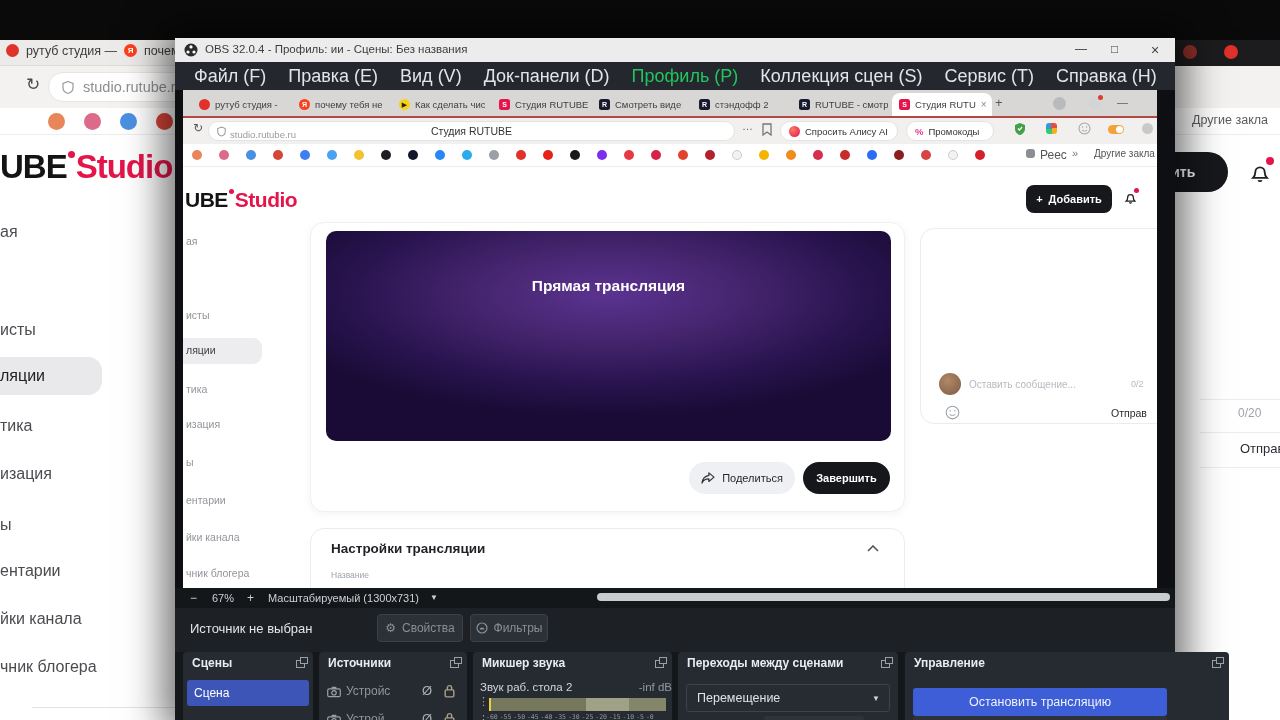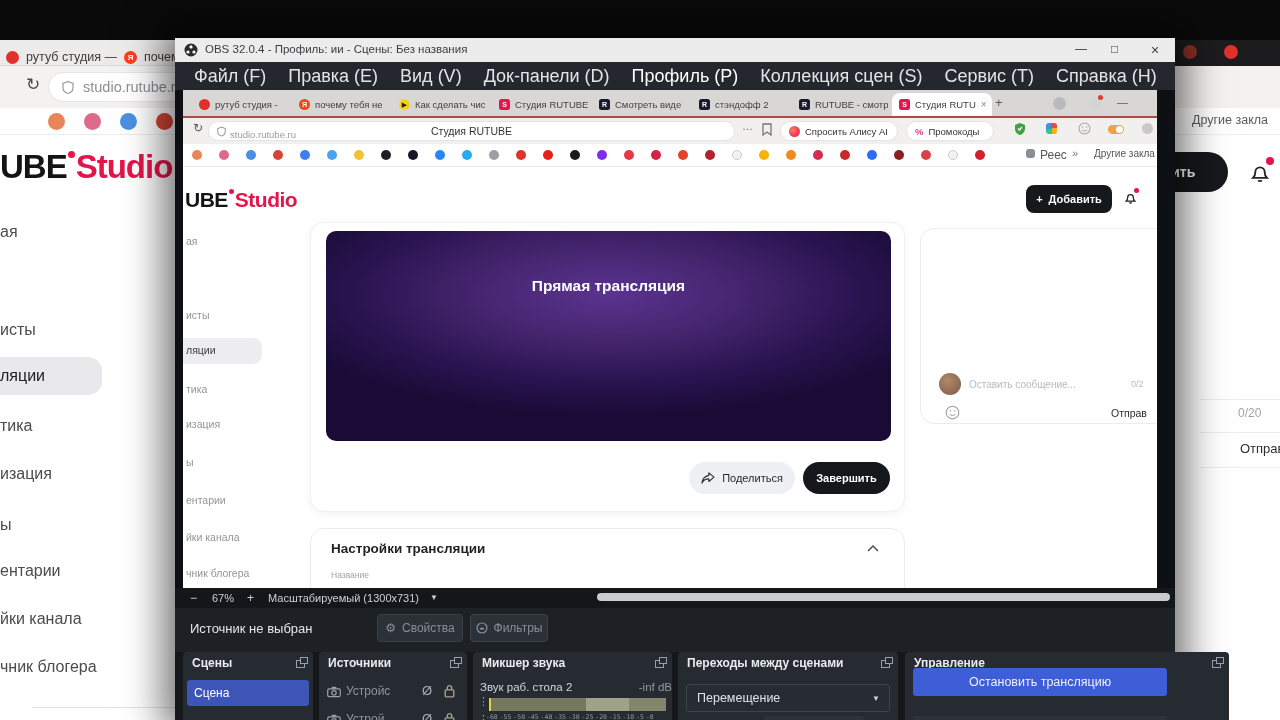--- a/index.html
+++ b/index.html
@@ -4,42 +4,42 @@
 <style>
   *{margin:0;padding:0;box-sizing:border-box}
   html,body{width:1280px;height:720px;overflow:hidden;background:#000}
   body{font-family:"Liberation Sans","DejaVu Sans",sans-serif}
   #root{position:absolute;left:0;top:0;width:1280px;height:720px;overflow:hidden;background:#fff}
   .abs{position:absolute}
   .nw{white-space:nowrap}
   
   .bg-top{left:0;top:0;width:1280px;height:40px;background:#0a0a0b}
   .bg-tabrow{left:0;top:40px;width:1280px;height:26px;background:#ecebe9;border-bottom:1px solid #dddbd8}
-  .bg-tab{top:44px;height:20px;font-size:12.5px;color:#3c3c3e;display:flex;align-items:flex-end;gap:7px}
+  .bg-tab{top:44px;height:20px;font-size:12.5px;color:#3c3c3e;display:flex;align-items:flex-start;gap:7px}
   .bg-fav{width:13px;height:13px;border-radius:50%;display:inline-flex;align-items:center;justify-content:center;color:#fff;font-size:8px;font-weight:bold}
   .bg-tabrow-dark{left:1175px;top:40px;width:105px;height:26px;background:#1c1c1e}
   .bg-addr{left:0;top:66px;width:1280px;height:42px;background:#f3f2f0}
   .bg-pill{left:48px;top:72px;width:300px;height:30px;background:#fff;border-radius:16px;border:1px solid #e7e5e2}
   .bg-bm{left:0;top:108px;width:1280px;height:27px;background:#fff;border-bottom:1px solid #ededec}
   .bg-header{left:0;top:135px;width:1280px;height:62px;background:#fff}
   .bg-logo{left:0;top:148px;font-size:33px;letter-spacing:-1px}
   .bg-side-item{left:0;font-size:16px;color:#4b4b50;white-space:nowrap}
   .bg-side-item.sel{color:#222}
   .bg-pill-sel{left:-16px;top:357px;width:118px;height:38px;background:#e9e9eb;border-radius:14px}
   .dot{position:absolute;border-radius:50%}
   .sq{border-radius:3px !important}
   .hair{position:absolute;height:1px;background:#ececee}
   
   #obs{left:175px;top:38px;width:1000px;height:682px;background:#15181b;box-shadow:0 0 36px 12px rgba(0,0,0,.55)}
   .titlebar{left:175px;top:38px;width:1000px;height:24px;background:#ececec}
   .titlebar .t{position:absolute;left:30px;top:5px;font-size:11.5px;color:#3d3d3f}
   .wc{position:absolute;top:4px;font-size:12px;color:#3f3f42}
   .menubar{left:175px;top:62px;width:1000px;height:28px;background:#24272d;display:flex;align-items:center;padding-left:8px}
   .menu-item{font-size:18px;color:#e2e4e8;padding:0 11px;cursor:default}
-  .menu-item.muted{color:#ffffff}
+  .menu-item.muted{color:#22c55e}
   .preview{left:175px;top:90px;width:1000px;height:498px;background:#0d0f12}
   
   #cap{left:183px;top:90px;width:974px;height:498px;background:#fff;overflow:hidden}
   .cap-tabrow{left:0;top:0;width:974px;height:26px;background:#d9d7d5}
   .cap-tab{position:absolute;top:3px;height:23px;display:flex;align-items:center;gap:5px;padding-left:7px;font-size:9.5px;color:#3f4043;overflow:hidden}
   .cap-tab.active{background:#fff;border-radius:8px 8px 0 0}
   .fav{flex:0 0 auto;width:11px;height:11px;display:inline-flex;align-items:center;justify-content:center;color:#fff;font-size:7px;font-weight:bold}
   .fav.circle{border-radius:50%}
   .fav.square{border-radius:2.5px}
   .tlabel{white-space:nowrap;overflow:hidden}
@@ -68,21 +68,21 @@
   .statusbar{left:175px;top:588px;width:1000px;height:20px;background:#14171a;color:#ccd0d5}
   .srcbar{left:175px;top:608px;width:1000px;height:44px;background:#1d2126}
   .toolbtn{position:absolute;top:6px;height:28px;background:#2c3138;border:1px solid #3b4148;border-radius:4px;display:flex;align-items:center;justify-content:center;gap:6px;font-size:12px;color:#878e97}
   .dock{background:#262b31;border-radius:4px 4px 0 0}
   .dock-title{position:absolute;left:9px;top:4px;font-size:12px;font-weight:bold;color:#e9ecef;white-space:nowrap}
   .pop{position:absolute;right:8px;top:8px;width:9px;height:8px;border:1px solid #98a1ab}
   .pop::after{content:"";position:absolute;right:-4px;top:-4px;width:6px;height:5px;background:#262b31;border:1px solid #98a1ab}
   .scene-row{position:absolute;left:4px;top:28px;width:122px;height:26px;background:#3c55b7;border-radius:3px;color:#fff;font-size:12px;line-height:26px;padding-left:7px}
   .src-row{position:absolute;left:4px;width:140px;height:24px;color:#8f959d;font-size:12px}
   .selectbox{position:absolute;left:8px;top:32px;width:204px;height:28px;background:#272c32;border:1px solid #3c434b;border-radius:3px;color:#dfe3e7;font-size:12.5px;line-height:26px;padding-left:10px}
-  .bluebtn{position:absolute;left:8px;top:16px;width:254px;height:28px;background:#3e5ed8;border-radius:3px;color:#eef2ff;font-size:12.5px;display:flex;align-items:center;justify-content:center}
+  .bluebtn{position:absolute;left:8px;top:36px;width:254px;height:28px;background:#3e5ed8;border-radius:3px;color:#eef2ff;font-size:12.5px;display:flex;align-items:center;justify-content:center}
   .sliver{position:absolute;height:6px;background:#2e333a;border-radius:3px 3px 0 0}
   .meterbar{position:absolute;left:16px;top:46px;width:177px;height:13px;background:linear-gradient(90deg,#75785c 0%,#75785c 55%,#9fa286 55%,#9fa286 79%,#83866a 79%,#83866a 100%)}
   .meterbar::before{content:"";position:absolute;left:0;top:0;width:2px;height:13px;background:#e8d23a}
   .ticks{position:absolute;left:13px;top:61px;width:182px;height:8px;overflow:hidden;font-family:"DejaVu Sans Mono",monospace;font-size:6.5px;color:#9096a0;word-spacing:-2px;white-space:nowrap}
   .dragdots{position:absolute;left:5px;color:#9aa1a9;font-size:11px;line-height:6px}
   svg{display:block}
 </style>
 </head>
 <body>
 

